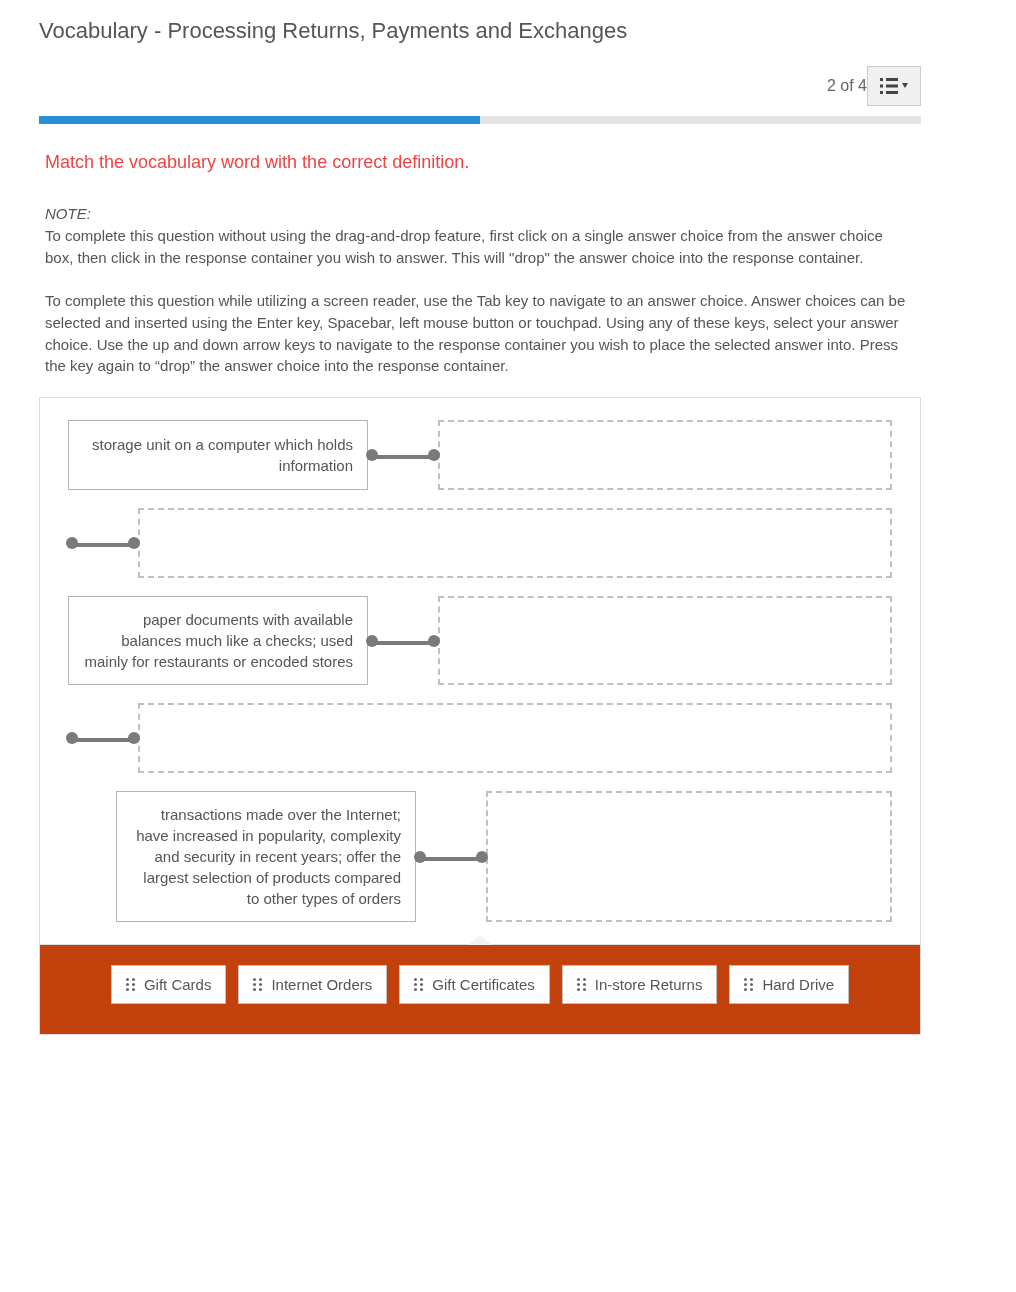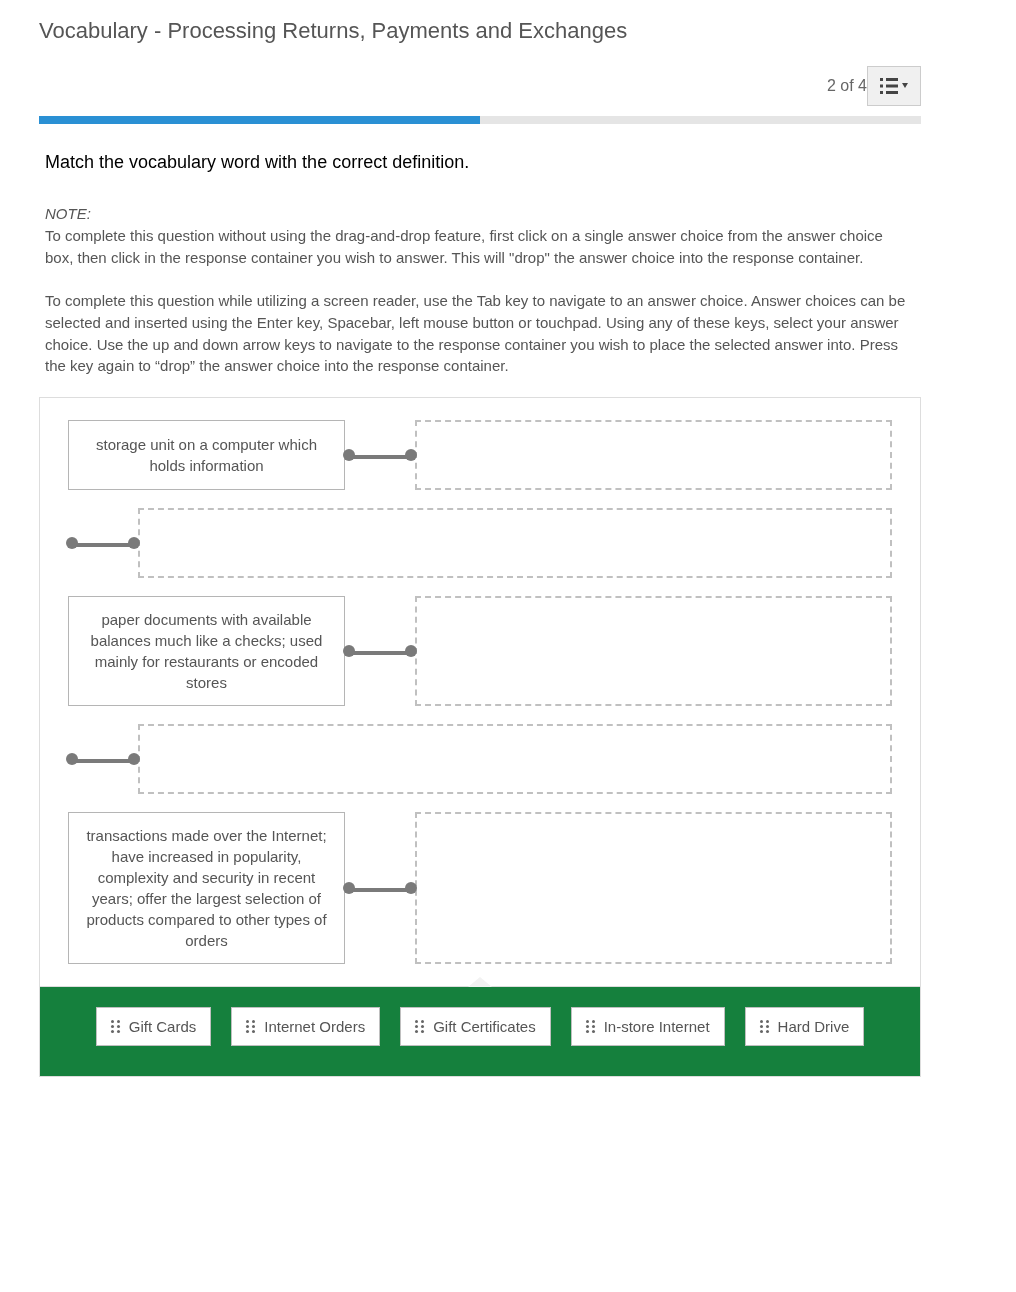--- a/index.html
+++ b/index.html
@@ -47,21 +47,21 @@
     height: 8px;
     background: #e5e5e5;
     margin-bottom: 28px;
   }
   .progress-fill {
     height: 100%;
     background: #2a90d4;
   }
   .instruction {
     font-size: 18px;
-    color: #000000;
+    color: #ef4444;
     margin-bottom: 30px;
     padding: 0 6px;
   }
   .note-block {
     font-size: 15px;
     line-height: 1.45;
     color: #555;
     padding: 0 6px;
     margin-bottom: 20px;
   }
@@ -70,24 +70,24 @@
     border: 1px solid #ddd;
     padding: 22px 28px;
     background: #fff;
   }
   .pair-row {
     display: flex;
     align-items: stretch;
     margin-bottom: 18px;
   }
   .def-box {
-    width: 277px;
+    width: 300px;
     border: 1px solid #b5b5b5;
     padding: 12px 14px;
-    text-align: center;
+    text-align: right;
     font-size: 15px;
     line-height: 1.4;
     color: #555;
     background: #fff;
     display: flex;
     align-items: center;
     justify-content: center;
   }
   .connector {
     flex: 0 0 70px;
@@ -127,28 +127,28 @@
     background: #7a7a7a;
     border-radius: 50%;
   }
   .drop-zone {
     flex: 1;
     min-height: 70px;
     border: 2px dashed #c0c0c0;
     background: #fff;
   }
   .choice-tray {
-    background: #15803d;
+    background: #c2410c;
     border: 1px solid #ddd;
     border-top: none;
     padding: 20px 40px 30px 40px;
     position: relative;
     display: flex;
     flex-wrap: wrap;
-    gap: 20px;
+    gap: 12px;
     justify-content: center;
   }
   .tray-arrow {
     position: absolute;
     top: -10px;
     left: 50%;
     transform: translateX(-50%);
     width: 0; height: 0;
     border-left: 12px solid transparent;
     border-right: 12px solid transparent;
@@ -241,21 +241,21 @@
       <div class="drop-zone"></div>
     </div>
 
     <div class="pair-row">
       <div class="connector">
           <span class="dot-left"></span>
         </div>
       <div class="drop-zone"></div>
     </div>
 
-    <div class="pair-row" style="margin-bottom:0;">
+    <div class="pair-row" style="margin-bottom:0;margin-left:48px;">
       <div class="def-box">transactions made over the Internet; have increased in popularity, complexity and security in recent years; offer the largest selection of products compared to other types of orders</div>
       <div class="connector">
           <span class="dot-left"></span>
         </div>
       <div class="drop-zone"></div>
     </div>
 
   </div>
 
   <div class="choice-tray">
@@ -267,21 +267,21 @@
     <div class="choice">
       <span class="grip"></span>
       <span>Internet Orders</span>
     </div>
     <div class="choice">
       <span class="grip"></span>
       <span>Gift Certificates</span>
     </div>
     <div class="choice">
       <span class="grip"></span>
-      <span>In-store Internet</span>
+      <span>In-store Returns</span>
     </div>
     <div class="choice">
       <span class="grip"></span>
       <span>Hard Drive</span>
     </div>
   </div>
 
 </div>
 
 </body></html>

